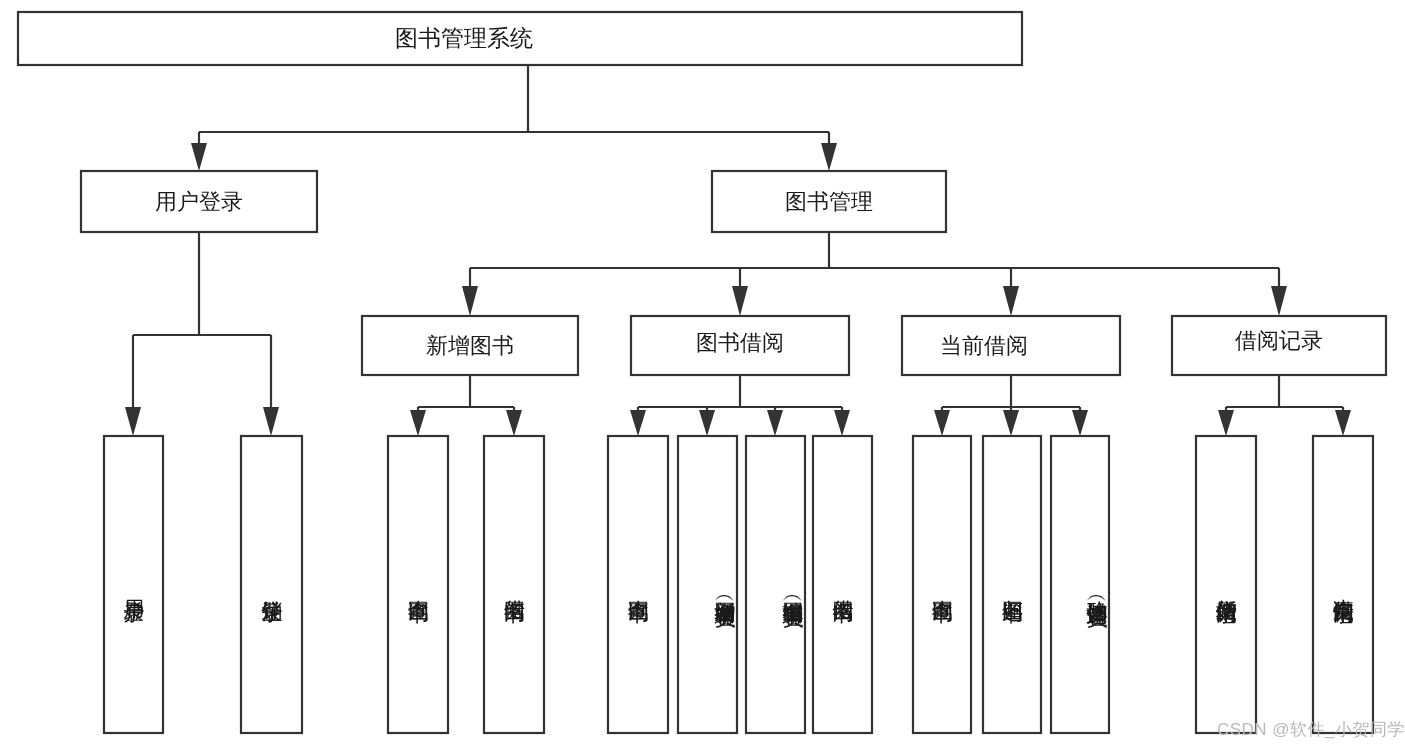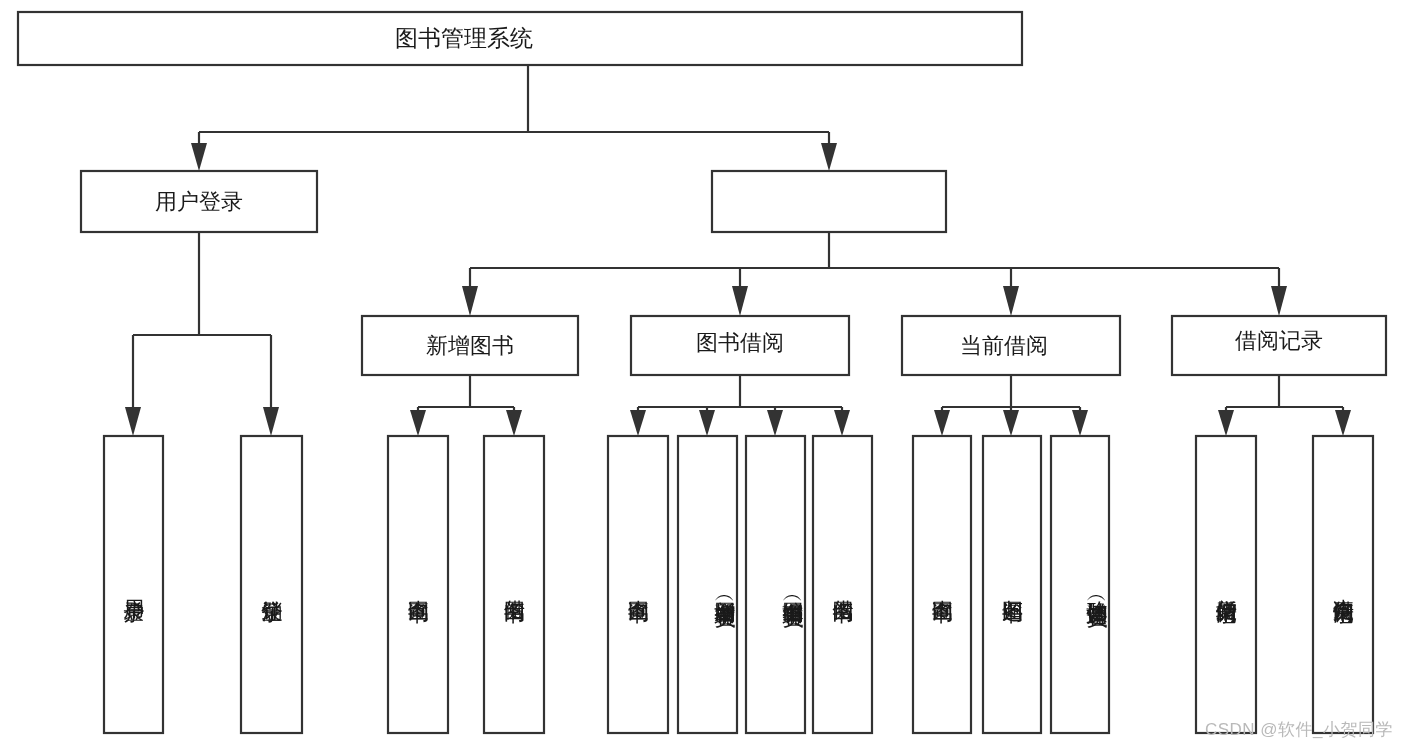--- a/index.html
+++ b/index.html
@@ -60,21 +60,21 @@
     writing-mode: vertical-rl;
     text-orientation: upright;
     font-size: 21px;
     letter-spacing: 1px;
   }
   .node-label.root {
     font-size: 23px;
   }
   #watermark {
     position: absolute;
-    right: 12px;
+    right: 0;
     bottom: 6px;
     font-size: 17px;
     color: #b9b9b9;
     font-family: "Liberation Sans", "DejaVu Sans", sans-serif;
     white-space: nowrap;
     letter-spacing: 0.5px;
   }
 </style>
 </head>
 <body>
@@ -181,24 +181,25 @@
       <path class="connector" d="M 1226,407 L 1226,414"></path>
       <path class="connector" d="M 1343,407 L 1343,414"></path>
       <polygon class="arrow-head" points="1218,410 1234,410 1226,436"></polygon>
       <polygon class="arrow-head" points="1335,410 1351,410 1343,436"></polygon>
     </g>
   </svg>
 
   <div class="node-label horizontal root" style="left:18px; top:12px; width:892px; height:53px;">图书管理系统</div>
 
   <div class="node-label horizontal" style="left:81px; top:171px; width:236px; height:61px;">用户登录</div>
+  <div class="node-label horizontal" style="left:712px; top:171px; width:234px; height:61px;">图书管理</div>
 
   <div class="node-label horizontal" style="left:362px; top:316px; width:216px; height:59px;">新增图书</div>
   <div class="node-label horizontal" style="left:631px; top:316px; width:218px; height:53px;">图书借阅</div>
-  <div class="node-label horizontal" style="left:883px; top:316px; width:242px; height:59px;">当前借阅</div>
+  <div class="node-label horizontal" style="left:863px; top:316px; width:242px; height:59px;">当前借阅</div>
   <div class="node-label horizontal" style="left:1172px; top:316px; width:214px; height:49px;">借阅记录</div>
 
   <div class="node-label vertical" style="left:104px; top:436px; width:59px; height:297px;">用户登录</div>
   <div class="node-label vertical" style="left:241px; top:436px; width:61px; height:297px;">注销登录</div>
 
   <div class="node-label vertical" style="left:388px; top:436px; width:60px; height:297px;">查询图书</div>
   <div class="node-label vertical" style="left:484px; top:436px; width:60px; height:297px;">借阅图书</div>
 
   <div class="node-label vertical" style="left:608px; top:436px; width:60px; height:297px;">查询图书</div>
   <div class="node-label vertical" style="left:678px; top:436px; width:59px; height:297px; align-items:flex-start; padding-top:8px;">新增图书（管理员）</div>

